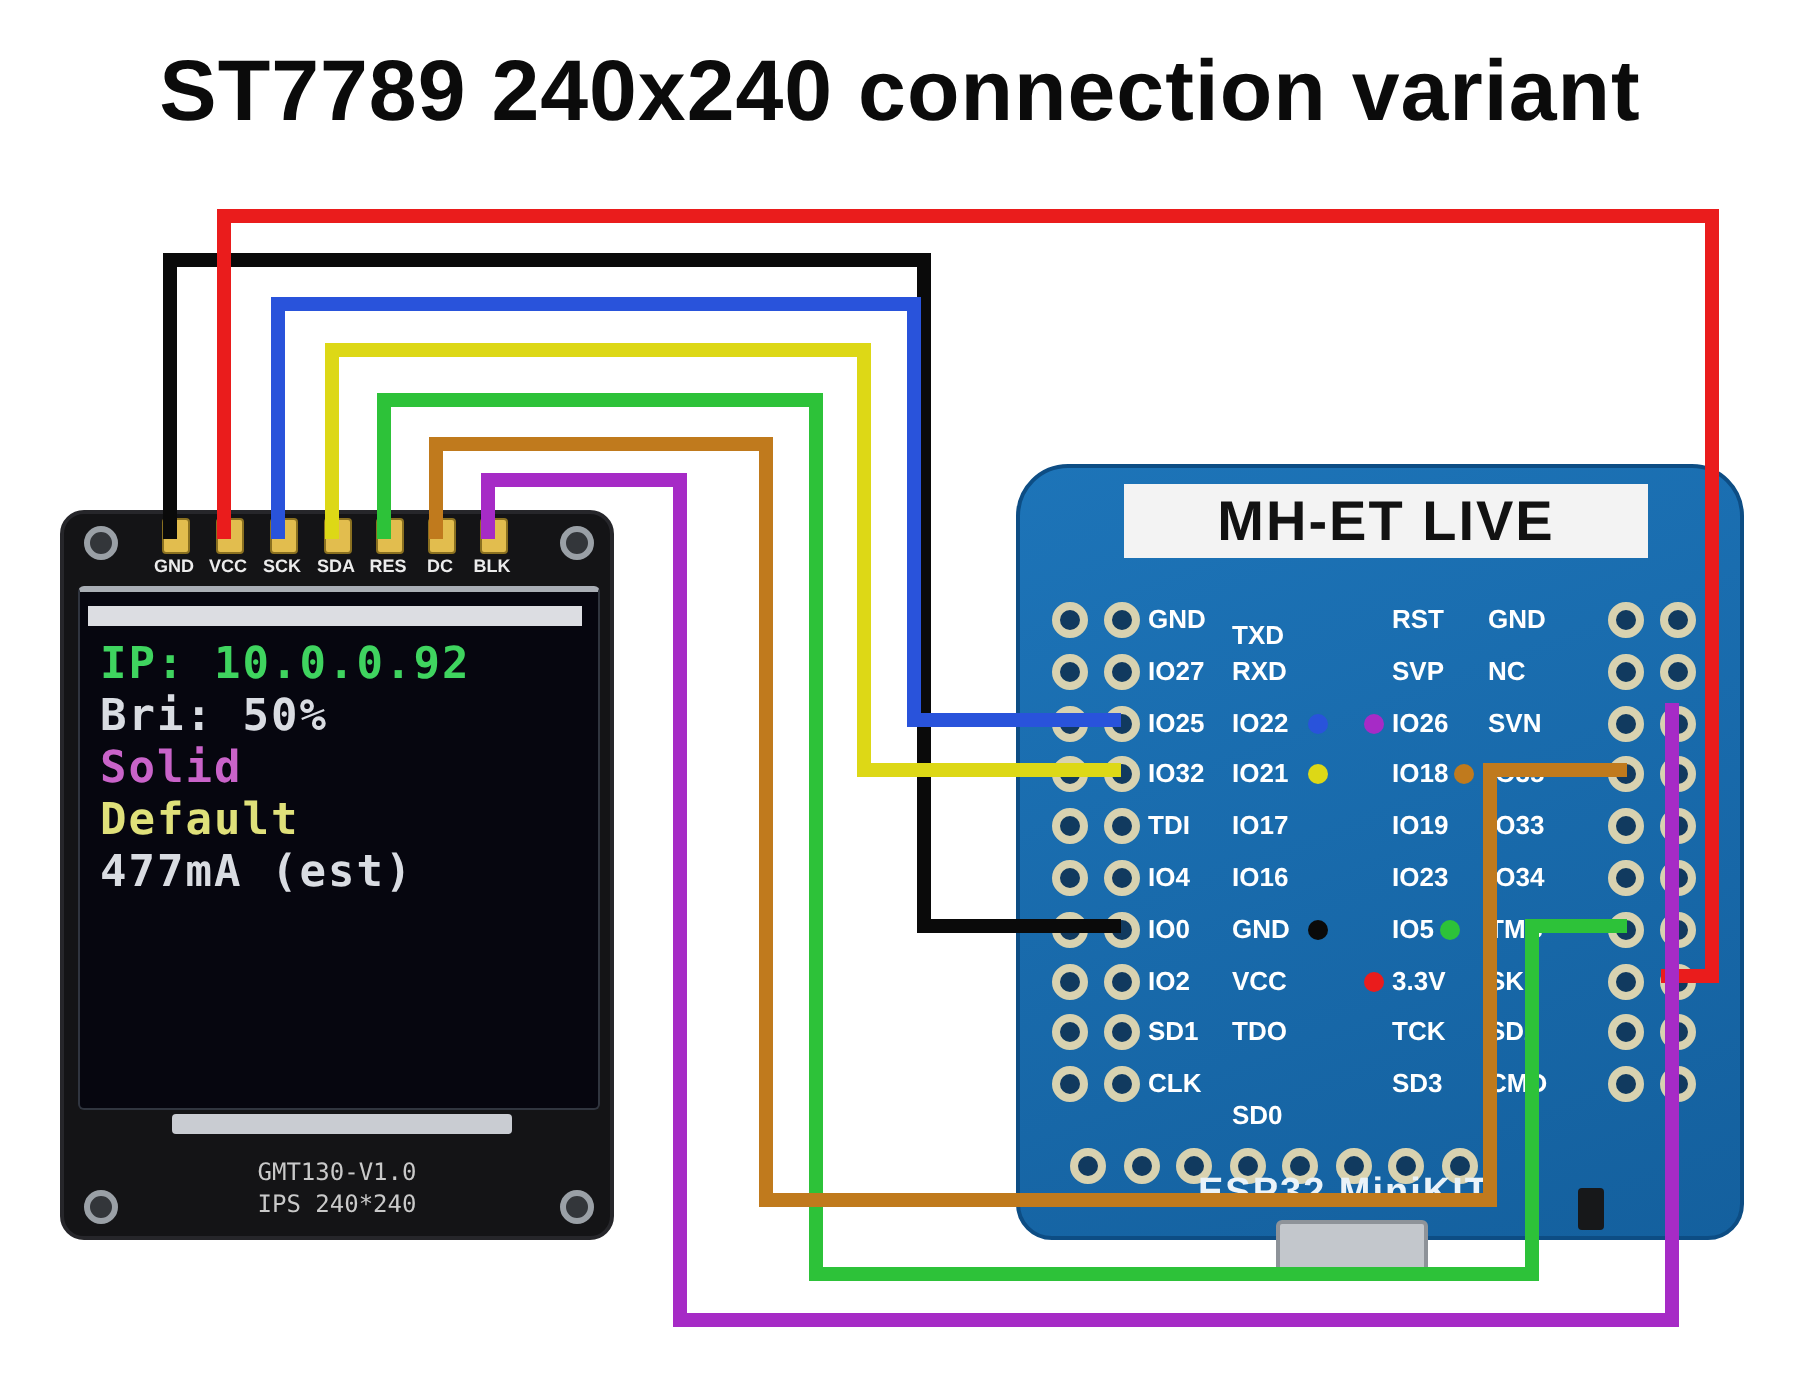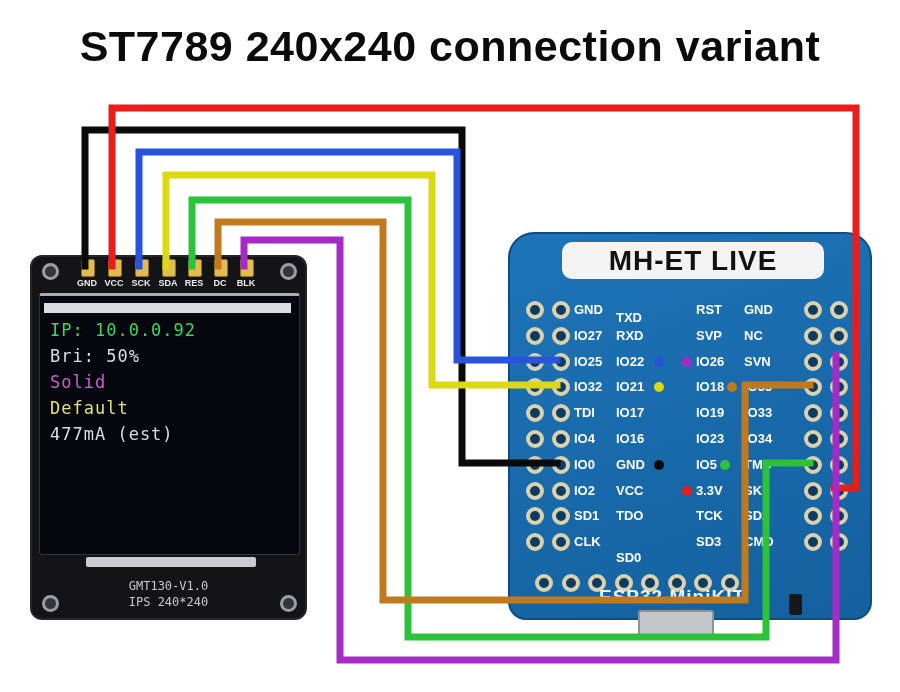--- a/index.html
+++ b/index.html
@@ -13,34 +13,34 @@
   .dpad{position:absolute;top:2px;width:12px;height:16px;background:#e2bd4e;
         border:1px solid #8a7020;border-radius:2px;}
   .dpin{position:absolute;top:21px;width:28px;text-align:center;font-size:9px;
         font-weight:bold;color:#ececec;}
   .mhole{position:absolute;width:11px;height:11px;border-radius:50%;
          background:#33363a;border:3px solid #9aa0a6;}
   .screen{position:absolute;left:7px;top:36px;width:259px;height:258px;background:#06060f;
           border:1px solid #30353f;border-top:3px solid #a9aeb5;border-radius:3px;}
   .topbar{position:absolute;left:4px;top:7px;width:247px;height:10px;background:#dcdde2;}
   .sline{position:absolute;left:10px;font-family:"DejaVu Sans Mono",monospace;
-         font-size:17px;font-weight:normal;letter-spacing:1px;white-space:pre;}
+         font-size:22px;font-weight:bold;letter-spacing:1px;white-space:pre;}
   .flex-strip{position:absolute;left:54px;top:300px;width:170px;height:10px;
               background:#c9ccd2;border-radius:2px;}
   .dmodel,.dpanel{position:absolute;left:0;width:100%;text-align:center;color:#c9c9c9;
                   font-family:"DejaVu Sans Mono",monospace;font-size:12px;}
   .dmodel{top:322px;} .dpanel{top:338px;}
 
   
   .esp32{position:absolute;left:508px;top:232px;width:364px;height:388px;
          background:linear-gradient(160deg,#1d74b8,#14609e);
          border:2px solid #0d4d84;border-radius:26px 26px 18px 18px;box-sizing:border-box;}
   .brand{position:absolute;left:52px;top:8px;width:262px;height:37px;background:#f3f3f3;
          color:#121212;font-size:28px;font-weight:bold;text-align:center;line-height:37px;
-         letter-spacing:1px;border-radius:10px;}
+         letter-spacing:1px;border-radius:0;}
   .ehole{position:absolute;width:10px;height:10px;border-radius:50%;
          background:#113a5f;border:4px solid #d8d2b0;}
   .elabel{position:absolute;color:#fff;font-size:13px;font-weight:bold;line-height:14px;
           white-space:nowrap;}
   .dot{position:absolute;width:10px;height:10px;border-radius:50%;}
   .usb{position:absolute;left:128px;top:376px;width:76px;height:30px;background:#c3c7cc;
        border:2px solid #8e9399;border-radius:3px 3px 6px 6px;box-sizing:border-box;}
   .bname{position:absolute;left:52px;top:352px;width:220px;text-align:center;color:#eaf3f9;
          font-size:19px;font-weight:bold;letter-spacing:1px;z-index:3;}
   .chip{position:absolute;left:279px;top:360px;width:13px;height:21px;background:#17181a;

